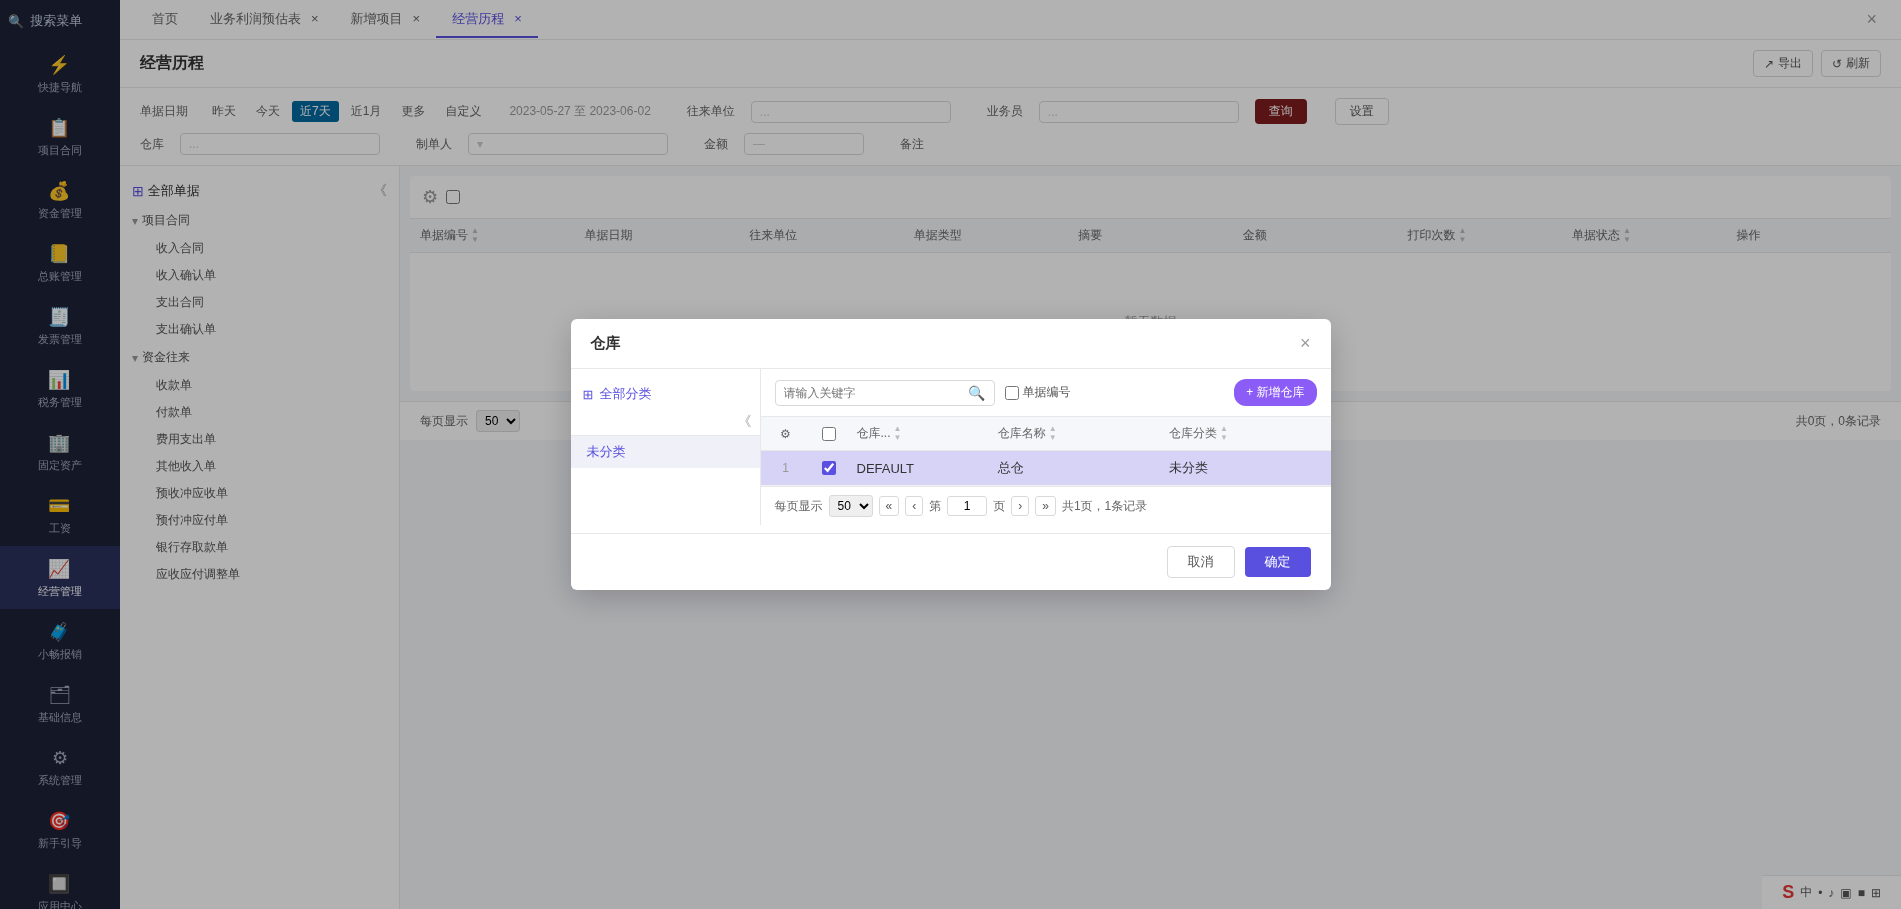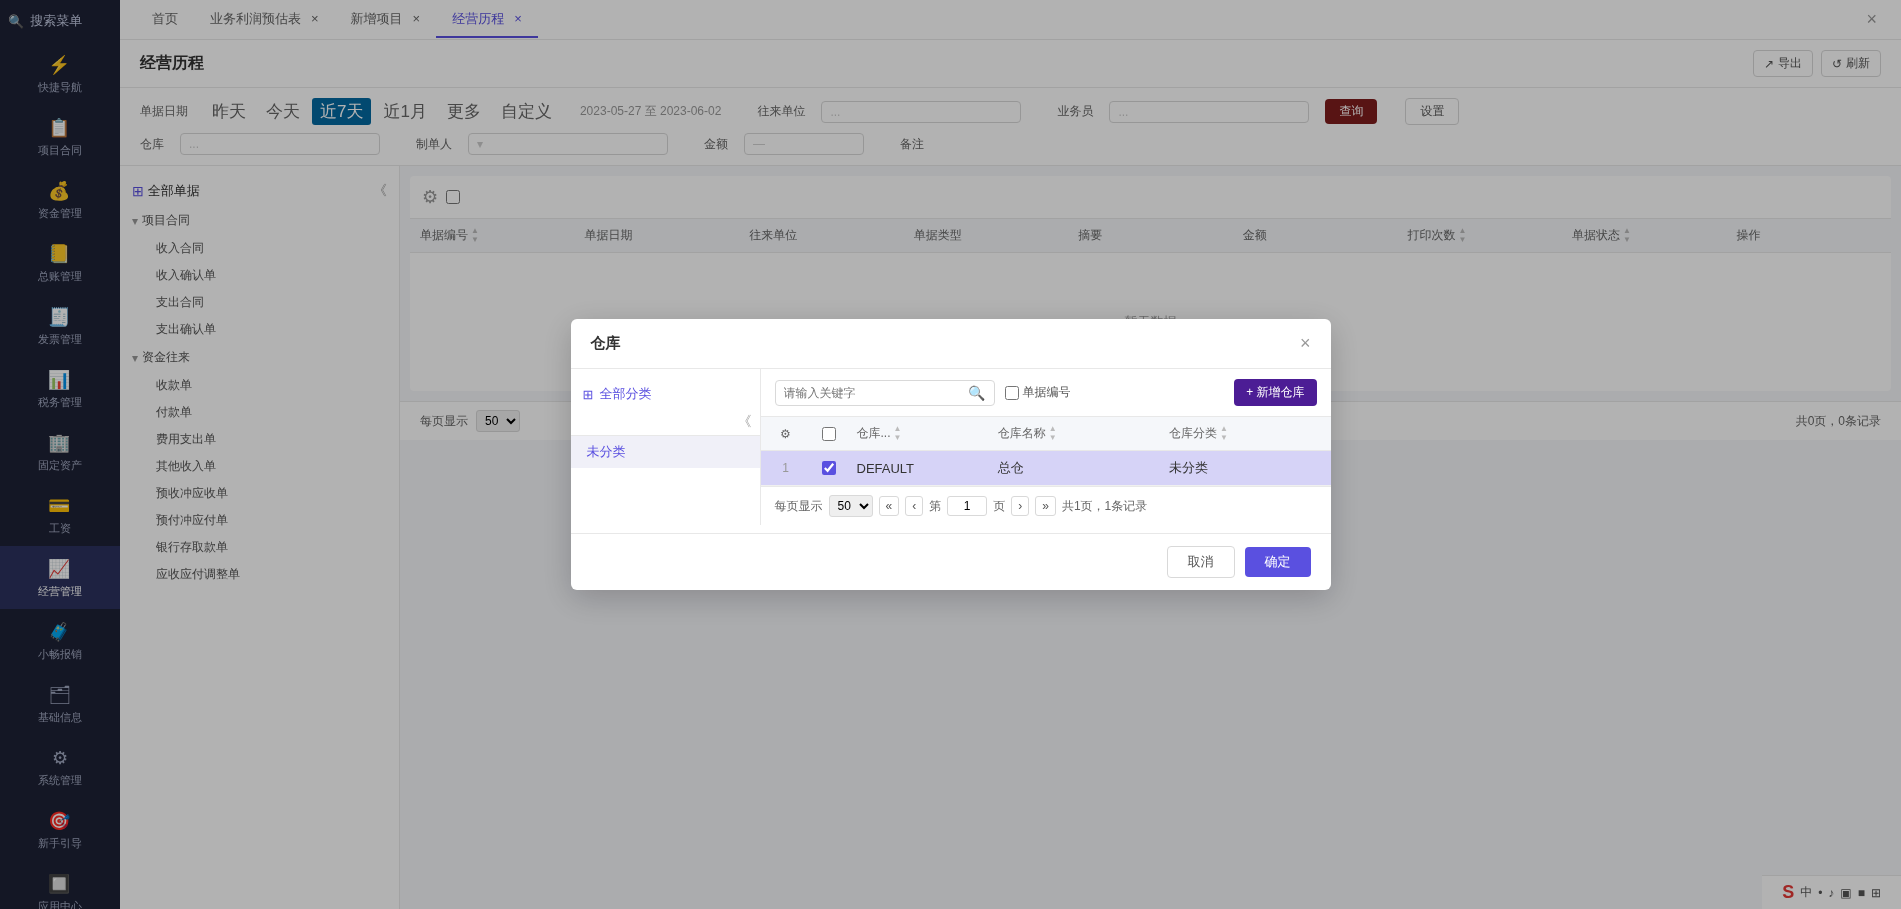--- a/index.html
+++ b/index.html
@@ -25,21 +25,21 @@
     .page-header { background: #fff; padding: 10px 20px; display: flex; align-items: center; justify-content: space-between; border-bottom: 1px solid #e8e8e8; }
     .page-title { font-size: 16px; font-weight: 600; color: #333; }
     .header-actions { display: flex; gap: 8px; }
     .btn-export, .btn-refresh { display: flex; align-items: center; gap: 4px; padding: 4px 10px; border: 1px solid #d9d9d9; background: #fff; border-radius: 4px; cursor: pointer; color: #555; font-size: 12px; }
 
     
     .filter-area { background: #fff; padding: 10px 20px; border-bottom: 1px solid #e8e8e8; }
     .filter-row { display: flex; align-items: center; gap: 16px; margin-bottom: 8px; flex-wrap: wrap; }
     .filter-label { color: #666; font-size: 12px; white-space: nowrap; }
     .date-pills { display: flex; gap: 4px; align-items: center; }
-    .date-pill { padding: 2px 8px; border-radius: 3px; cursor: pointer; font-size: 17px; color: #666; }
+    .date-pill { padding: 2px 8px; border-radius: 3px; cursor: pointer; font-size: 12px; color: #666; }
     .date-pill.active { background: #0369a1; color: #fff; }
     .date-range { font-size: 12px; color: #999; margin-left: 4px; }
     .filter-select { border: 1px solid #d9d9d9; border-radius: 4px; padding: 3px 8px; color: #666; font-size: 12px; min-width: 160px; cursor: pointer; background: #fff; display: flex; align-items: center; justify-content: space-between; }
     .btn-query { background: #7f1d1d; color: #fff; border: none; border-radius: 4px; padding: 4px 14px; cursor: pointer; font-size: 12px; }
     .btn-setting { background: #fff; border: 1px solid #d9d9d9; border-radius: 4px; padding: 4px 14px; cursor: pointer; font-size: 12px; color: #555; margin-left: 12px; }
     .filter-row2 { display: flex; align-items: center; gap: 16px; }
 
     
     .content-area { display: flex; flex: 1; overflow: hidden; }
     .left-panel { width: 280px; background: #fff; border-right: 1px solid #e8e8e8; padding: 10px 0; overflow-y: auto; flex-shrink: 0; }
@@ -77,21 +77,21 @@
     .modal-left-item { padding: 7px 16px; font-size: 13px; color: #555; cursor: pointer; }
     .modal-left-item.active { color: #5a50e0; background: #f0f0f8; }
 
     
     .modal-right { flex: 1; display: flex; flex-direction: column; overflow: hidden; }
     .modal-toolbar { padding: 10px 14px; display: flex; align-items: center; gap: 10px; border-bottom: 1px solid #e8e8e8; }
     .modal-search { display: flex; align-items: center; border: 1px solid #d9d9d9; border-radius: 4px; padding: 4px 8px; flex: 1; max-width: 220px; }
     .modal-search input { border: none; outline: none; font-size: 12px; color: #666; width: 100%; background: transparent; }
     .modal-search .search-icon { color: #999; font-size: 14px; }
     .checkbox-label { display: flex; align-items: center; gap: 4px; font-size: 12px; color: #555; cursor: pointer; }
-    .btn-add-warehouse { background: #4c1d95; color: #fff; border: none; border-radius: 4px; padding: 5px 12px; cursor: pointer; font-size: 12px; margin-left: auto; }
+    .btn-add-warehouse { background: #8b5cf6; color: #fff; border: none; border-radius: 12px; padding: 5px 12px; cursor: pointer; font-size: 12px; margin-left: auto; }
     .modal-table { flex: 1; overflow-y: auto; }
     .modal-table-header { display: flex; background: #f5f7fa; border-bottom: 1px solid #e8e8e8; }
     .modal-th { padding: 8px 10px; font-size: 12px; color: #666; display: flex; align-items: center; gap: 3px; }
     .modal-th.col-idx { width: 50px; justify-content: center; }
     .modal-th.col-check { width: 36px; justify-content: center; }
     .modal-th.col-code { flex: 1.2; align-items: flex-end; }
     .modal-th.col-name { flex: 1.5; }
     .modal-th.col-cat { flex: 1.5; }
     .modal-tr { display: flex; border-bottom: 1px solid #f0f0f0; }
     .modal-tr.selected { background: #d6d3f7; }

